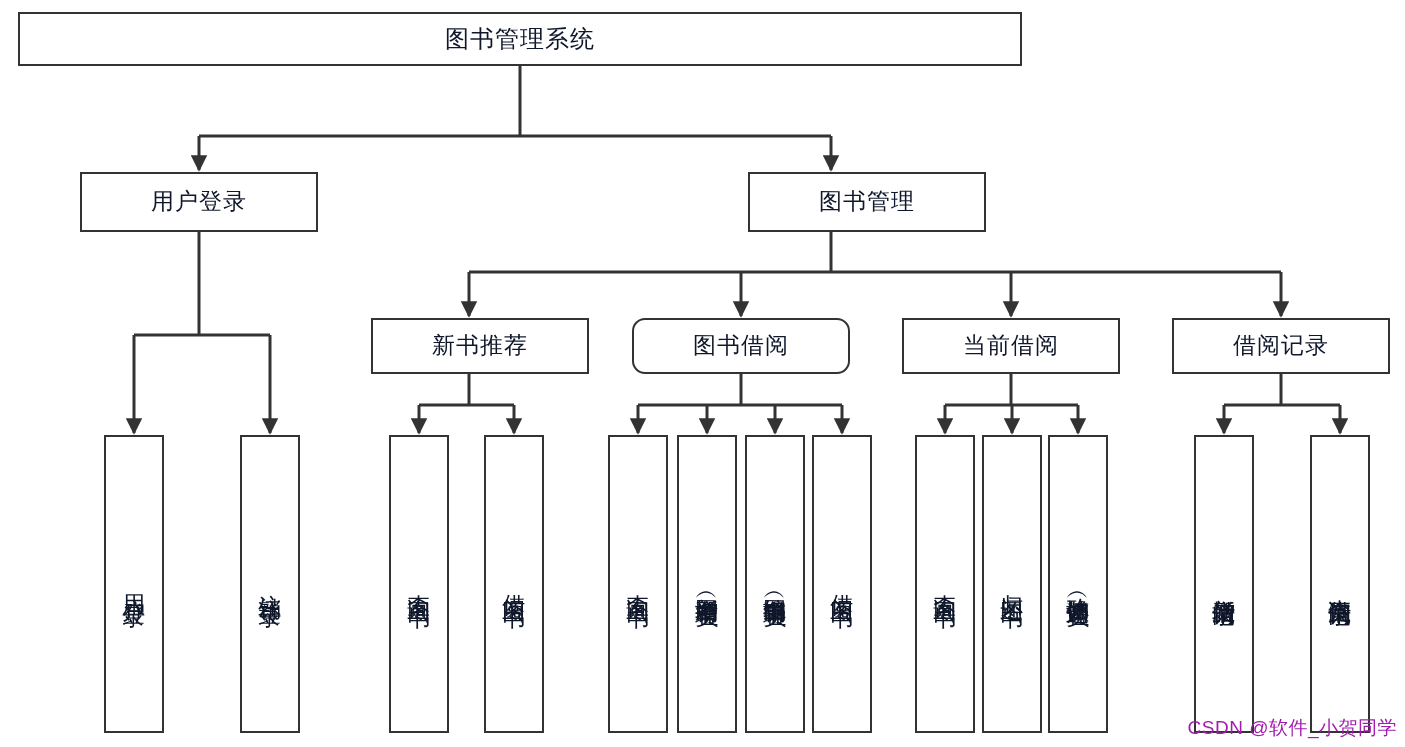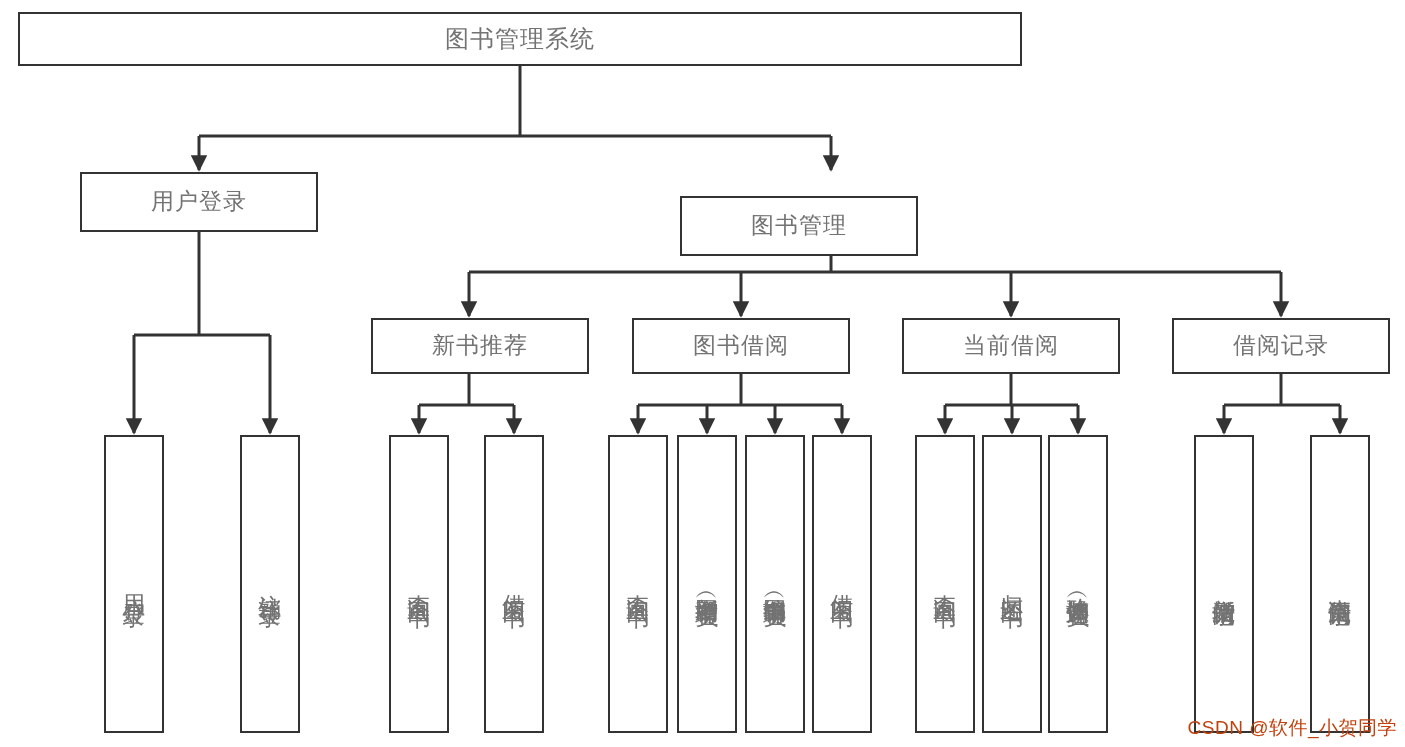--- a/index.html
+++ b/index.html
@@ -26,21 +26,21 @@
     pointer-events: none;
   }
   .node {
     position: absolute;
     box-sizing: border-box;
     border: 2px solid #333333;
     background: #ffffff;
     display: flex;
     align-items: center;
     justify-content: center;
-    color: #737373;
+    color: #0f172a;
   }
   .node.horiz {
     font-size: 23px;
     letter-spacing: 1px;
     line-height: 1.1;
   }
   .node.vert {
     writing-mode: vertical-rl;
     text-orientation: upright;
     font-size: 23px;
@@ -49,21 +49,21 @@
     padding: 6px 0;
   }
   .node.vert.tight {
     letter-spacing: 1px;
   }
   .node.root {
     font-size: 24px;
   }
   .watermark {
     position: absolute;
-    color: #c2410c;
+    color: #a21caf;
     font-size: 19px;
     white-space: nowrap;
     letter-spacing: 0.5px;
   }
 </style>
 </head>
 <body>
 
 <div id="canvas">
 
@@ -114,24 +114,24 @@
       <path d="M 1224 405 L 1340 405"></path>
       <path d="M 1224 405 L 1224 433" marker-end="url(#arrow)"></path>
       <path d="M 1340 405 L 1340 433" marker-end="url(#arrow)"></path>
 
     </g>
   </svg>
 
   <div class="node horiz root" style="left: 18px; top: 12px; width: 1004px; height: 54px;">图书管理系统</div>
 
   <div class="node horiz" style="left: 80px; top: 172px; width: 238px; height: 60px;">用户登录</div>
-  <div class="node horiz" style="left: 680px; top: 172px; width: 238px; height: 60px; margin-top: 24px;">图书管理</div>
+  <div class="node horiz" style="left: 748px; top: 172px; width: 238px; height: 60px;">图书管理</div>
 
   <div class="node horiz" style="left: 360px; top: 318px; width: 218px; height: 56px; margin-left: 11px;">新书推荐</div>
-  <div class="node horiz" style="left: 632px; top: 318px; width: 218px; height: 56px;">图书借阅</div>
+  <div class="node horiz" style="left: 632px; top: 318px; width: 218px; height: 56px; border-radius: 13px;">图书借阅</div>
   <div class="node horiz" style="left: 1172px; top: 318px; width: 218px; height: 56px;">借阅记录</div>
   <div class="node horiz" style="left: 902px; top: 318px; width: 218px; height: 56px;">当前借阅</div>
 
   <div class="node vert" style="left: 104px; top: 435px; width: 60px; height: 298px;">用户登录</div>
   <div class="node vert" style="left: 240px; top: 435px; width: 60px; height: 298px;">注销登录</div>
   <div class="node vert" style="left: 389px; top: 435px; width: 60px; height: 298px;">查询图书</div>
   <div class="node vert" style="left: 484px; top: 435px; width: 60px; height: 298px;">借阅图书</div>
   <div class="node vert" style="left: 608px; top: 435px; width: 60px; height: 298px;">查询图书</div>
   <div class="node vert tight" style="left: 677px; top: 435px; width: 60px; height: 298px;">新增图书（管理员）</div>
   <div class="node vert tight" style="left: 745px; top: 435px; width: 60px; height: 298px;">编辑图书（管理员）</div>

